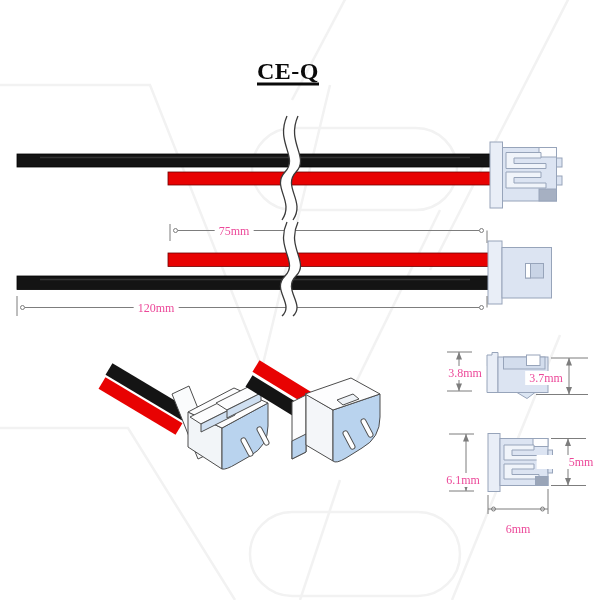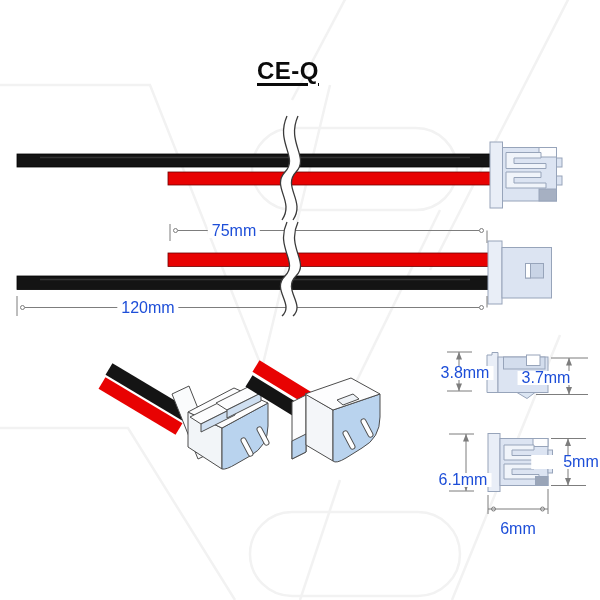--- a/index.html
+++ b/index.html
@@ -1,29 +1,29 @@
 <!DOCTYPE html>
 <html><head>
 <meta charset="utf-8">
 <style>
   html,body{margin:0;padding:0;background:#fff;}
   #stage{
     position:relative;width:600px;height:600px;background:#ffffff;
-    font-family:Liberation Sans, sans-serif;overflow:hidden;
+    font-family:Liberation Serif, serif;overflow:hidden;
   }
   #art{position:absolute;left:0;top:0;}
   .title{
     position:absolute;left:288px;top:71px;transform:translate(-50%,-50%);
     font-size:24px;font-weight:bold;color:#0a0a0a;letter-spacing:0.5px;
     text-decoration:underline;text-decoration-thickness:2.5px;text-underline-offset:4px;
     white-space:nowrap;
   }
   .dim-label{
     position:absolute;transform:translate(-50%,-50%);
-    font-size:16px;color:#1d4ed8;background:#ffffff;padding:0 4px;line-height:14px;
+    font-size:12px;color:#ec4899;background:#ffffff;padding:0 4px;line-height:14px;
     white-space:nowrap;
   }
 </style>
 </head>
 <body>
 
 <div id="stage">
 
 <svg id="art" width="600" height="600" viewBox="0 0 600 600">
 
@@ -180,20 +180,20 @@
       <line x1="488" y1="509" x2="548" y2="509"></line>
       <circle cx="493.5" cy="509" r="2"></circle>
       <circle cx="542.5" cy="509" r="2"></circle>
     </g>
   </g>
 </svg>
 
 <div class="title">CE-Q</div>
 
 <span class="dim-label" style="left:234px;top:231px;">75mm</span>
-<span class="dim-label" style="left:148px;top:308px;">120mm</span>
+<span class="dim-label" style="left:156px;top:308px;">120mm</span>
 <span class="dim-label" style="left:465px;top:373px;">3.8mm</span>
 <span class="dim-label" style="left:546px;top:378px;">3.7mm</span>
 <span class="dim-label" style="left:463px;top:480px;">6.1mm</span>
 <span class="dim-label" style="left:567px;top:462px;padding-left:32px;">5mm</span>
 <span class="dim-label" style="left:518px;top:509px;margin-top:20px;">6mm</span>
 
 </div>
 
 </body></html>

